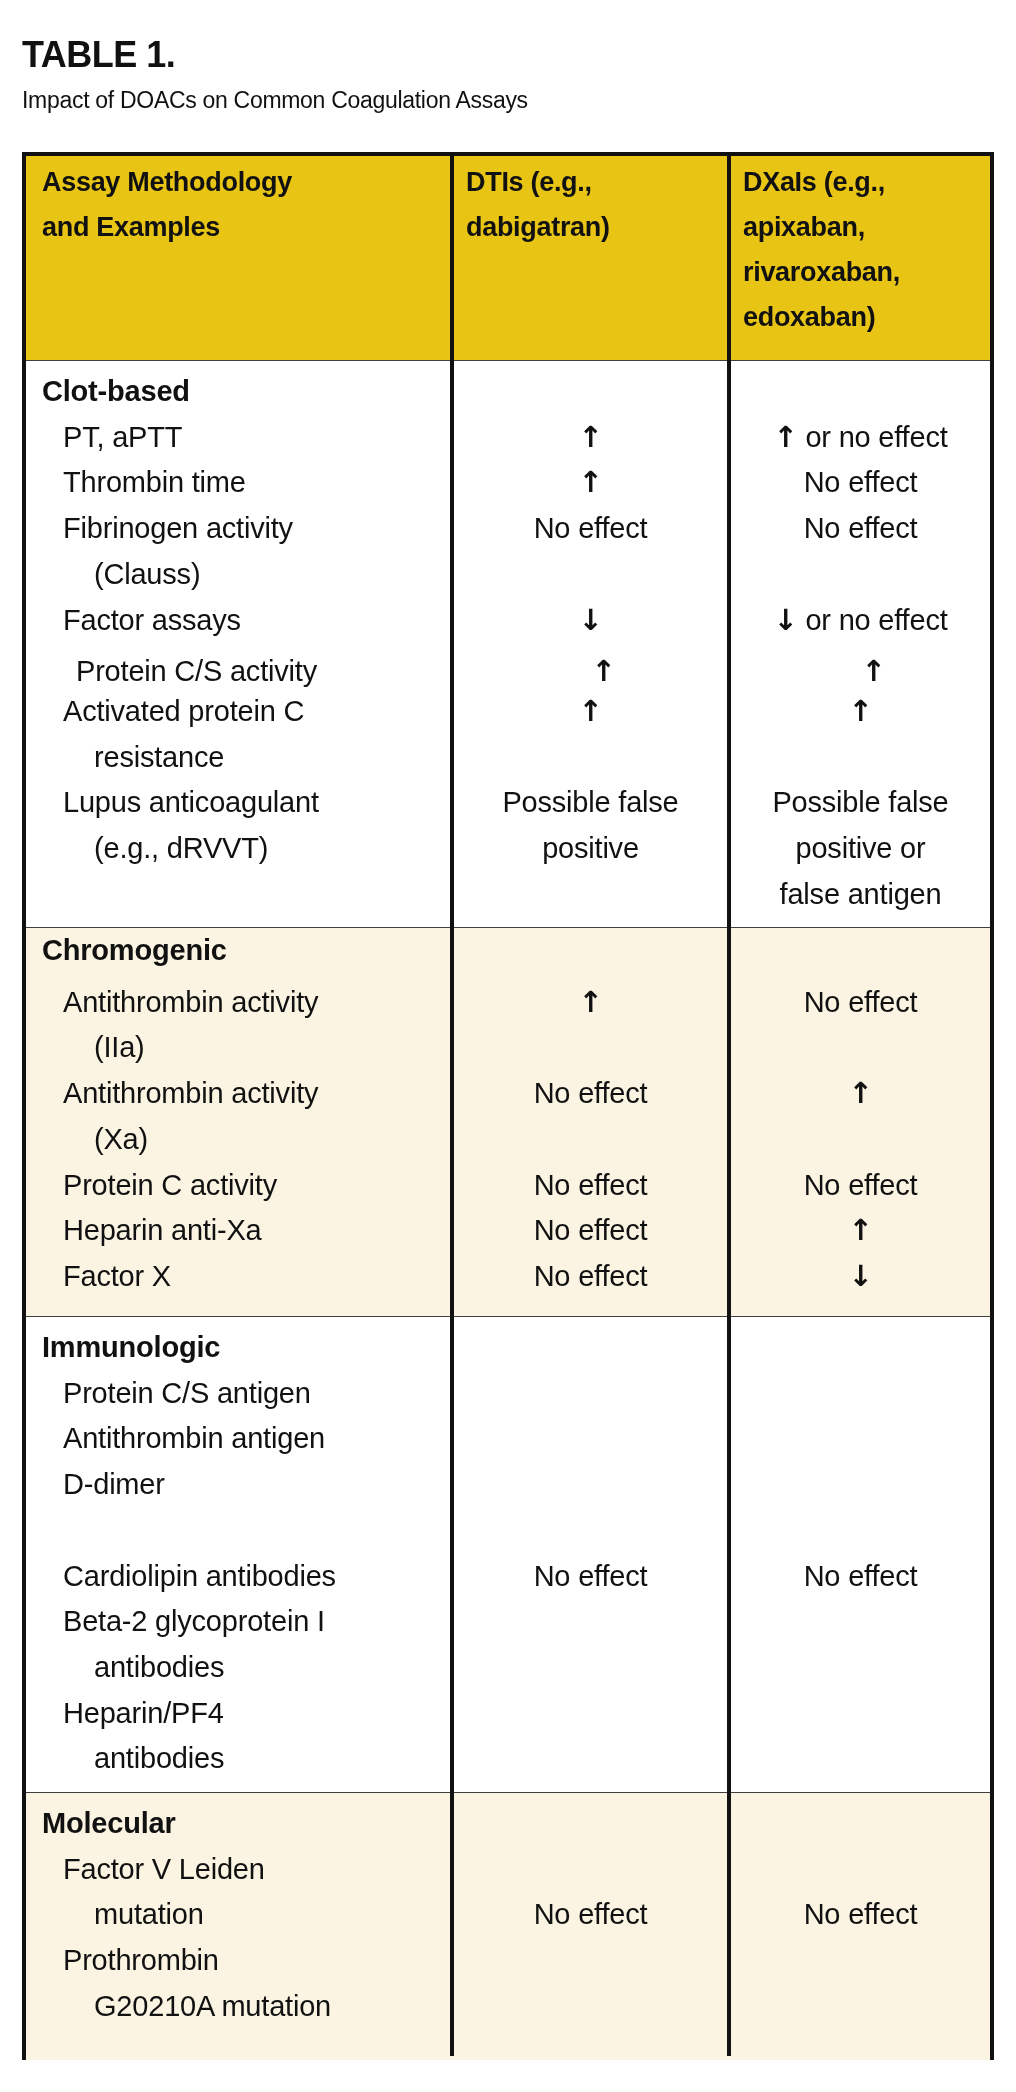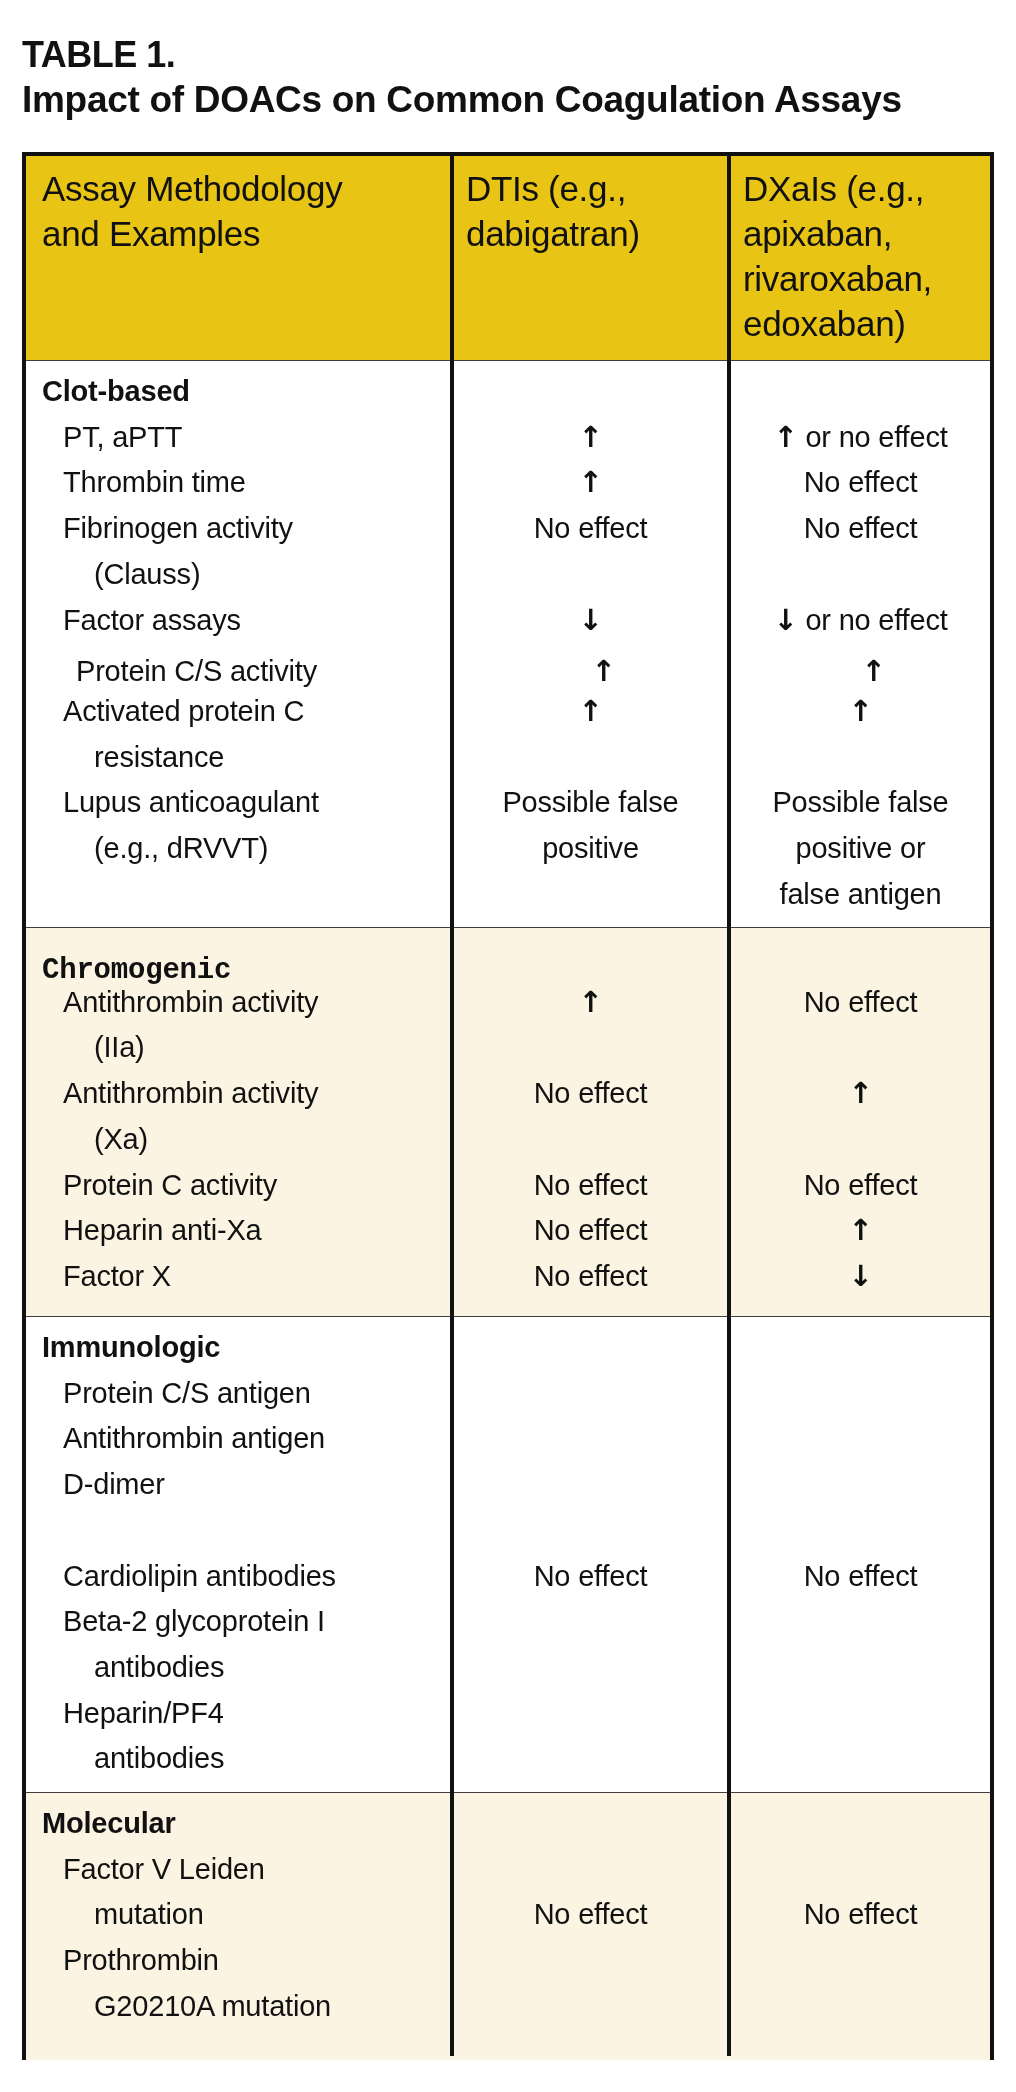--- a/index.html
+++ b/index.html
@@ -1,31 +1,31 @@
 <!DOCTYPE html>
 <html><head>
 <meta charset="utf-8">
 <style>
   html, body { margin: 0; padding: 0; background: #ffffff; }
   body { width: 1016px; height: 2092px; position: relative; overflow: hidden;
          font-family: "Liberation Sans", "DejaVu Sans", sans-serif; color: #111; }
   .title-block { position: absolute; left: 22px; top: 32px; }
   .title-line1 { font-weight: bold; font-size: 36px; line-height: 46px; letter-spacing: -0.5px; }
-  .title-line2 { font-weight: bold; font-size: 37px; line-height: 44px; letter-spacing: -0.3px; }
+  .title-line2 { font-weight: normal; font-size: 23px; line-height: 44px; letter-spacing: -0.3px; }
   .table { position: absolute; left: 22px; top: 152px; width: 972px; height: 1908px;
            box-sizing: border-box; border: 4px solid #111; }
   .section { position: absolute; left: 0; width: 964px; box-sizing: border-box; }
   .section.header { background: #E8C414; }
   .section.alt { background: #FBF4E3; }
   .section.white { background: #ffffff; }
   .section + .section, .sep-top { border-top: 1px solid #404040; }
   .vline { position: absolute; top: 0; bottom: 0; width: 4px; background: #111; }
   .vline.v1 { left: 424px; }
   .vline.v2 { left: 701px; }
-  .hdr-cell { position: absolute; top: 10px; font-weight: normal; font-size: 35px; line-height: 45px; letter-spacing: -0.3px; white-space: pre-line; }
+  .hdr-cell { position: absolute; top: 4px; font-weight: bold; font-size: 27px; line-height: 45px; letter-spacing: -0.3px; white-space: pre-line; }
   .hdr-cell.c1 { left: 16px; width: 400px; }
   .hdr-cell.c2 { left: 440px; width: 255px; }
   .hdr-cell.c3 { left: 717px; width: 245px; }
   .line { position: absolute; left: 0; width: 964px; height: 45.7px; }
   .cell { position: absolute; top: 0; font-size: 29px; line-height: 45.7px; white-space: nowrap; letter-spacing: -0.2px; }
   .cell.label { left: 16px; }
   .cell.label.lvl0 { font-weight: bold; left: 16px; }
   .cell.label.lvl1 { left: 37px; }
   .cell.label.lvl2 { left: 68px; }
   .cell.c2 { left: 428px; width: 273px; text-align: center; }
@@ -108,21 +108,21 @@
           <span class="cell c2">positive</span>
           <span class="cell c3">positive or</span>
         </div>
         <div class="line" style="top: 510.7px;">
           <span class="cell label lvl2"></span>
           <span class="cell c2"></span>
           <span class="cell c3">false antigen</span>
         </div>
       </div>
       <div class="section alt sep-top" style="top: 771px; height: 389px;">
-        <div class="line" style="top: 20px; font-family: Liberation Mono, monospace;">
+        <div class="line" style="top: 0;">
           <span class="cell label lvl0">Chromogenic</span>
           <span class="cell c2"></span>
           <span class="cell c3"></span>
         </div>
         <div class="line" style="top: 51.7px;">
           <span class="cell label lvl1">Antithrombin activity</span>
           <span class="cell c2"><span class="arrow">↑</span></span>
           <span class="cell c3">No effect</span>
         </div>
         <div class="line" style="top: 97.4px;">

